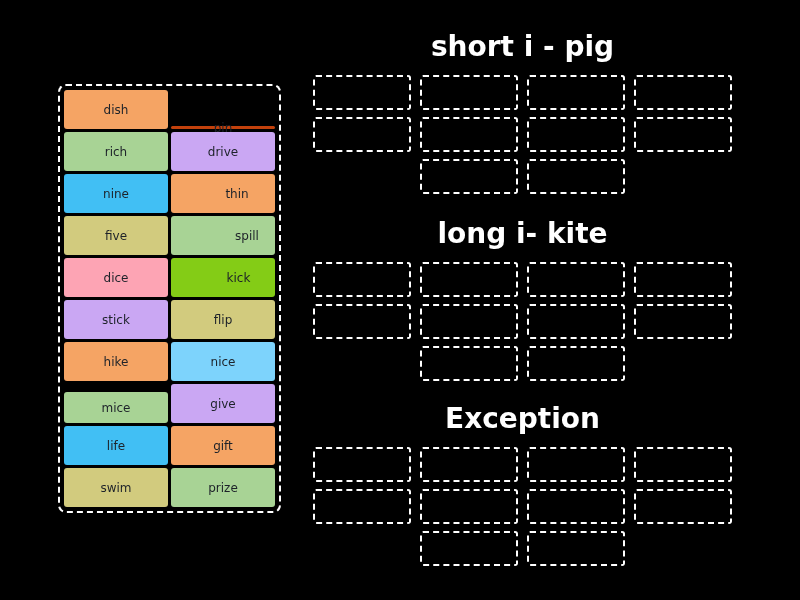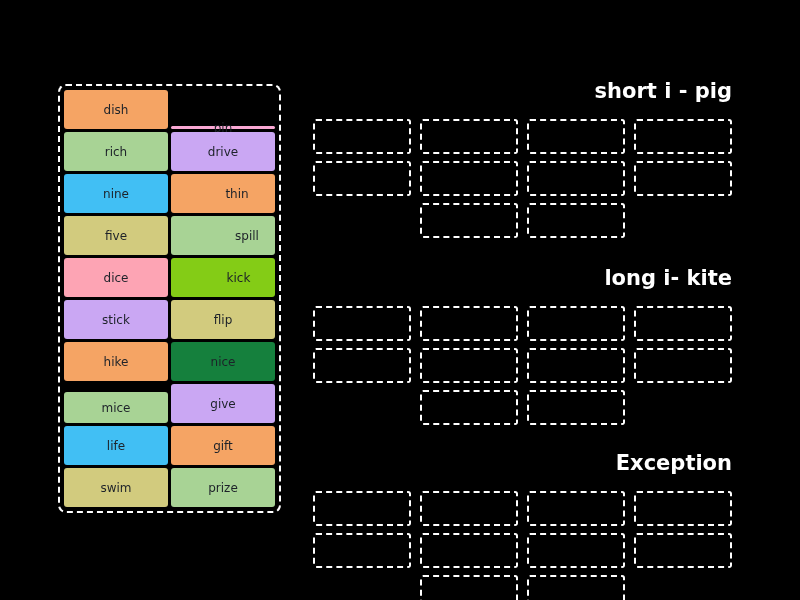--- a/index.html
+++ b/index.html
@@ -47,26 +47,25 @@
   }
 
   
   .group {
     position: absolute;
     left: 313px;
     width: 419px;
   }
   .group-title {
     color: #ffffff;
-    font-size: 21px;
+    font-size: 28px;
     font-weight: bold;
-    text-align: right;
+    text-align: center;
     line-height: 28px;
     margin-bottom: 14px;
-    margin-top: 44px;
   }
   .slot-row {
     display: flex;
     gap: 9px;
     margin-bottom: 7px;
   }
   .slot-row.indent {
     margin-left: 107px;
   }
   .slot {
@@ -81,33 +80,33 @@
   .group-3 { top: 405px; }
 </style>
 </head>
 <body>
 
 <div class="stage">
 
   <div class="word-bank">
     <div class="word-grid">
       <div class="tile" style="background: rgb(245, 164, 100);">dish</div>
-      <div class="tile" style="background: #f9a8d4; margin-top: 36px;">pin</div>
+      <div class="tile" style="background: #c2410c; margin-top: 36px;">pin</div>
       <div class="tile" style="background: rgb(168, 211, 149);">rich</div>
       <div class="tile" style="background: rgb(202, 167, 243);">drive</div>
       <div class="tile" style="background: rgb(65, 191, 244);">nine</div>
       <div class="tile" style="background: rgb(245, 164, 100); padding-left: 28px;">thin</div>
       <div class="tile" style="background: rgb(210, 203, 126); text-align: center;">five</div>
       <div class="tile" style="background: rgb(168, 211, 149); padding-left: 48px;">spill</div>
       <div class="tile" style="background: rgb(253, 164, 180);">dice</div>
       <div class="tile" style="background: #84cc16; padding-left: 31px;">kick</div>
       <div class="tile" style="background: rgb(202, 167, 243);">stick</div>
       <div class="tile" style="background: rgb(210, 203, 126);">flip</div>
       <div class="tile" style="background: rgb(245, 164, 100);">hike</div>
-      <div class="tile" style="background: #15803d;">nice</div>
+      <div class="tile" style="background: #7dd3fc;">nice</div>
       <div class="tile" style="background: rgb(168, 211, 149); margin-top: 8px;">mice</div>
       <div class="tile" style="background: rgb(202, 167, 243);">give</div>
       <div class="tile" style="background: rgb(65, 191, 244);">life</div>
       <div class="tile" style="background: rgb(245, 164, 100);">gift</div>
       <div class="tile" style="background: rgb(210, 203, 126);">swim</div>
       <div class="tile" style="background: rgb(168, 211, 149);">prize</div>
     </div>
   </div>
 
   <div class="group group-1">

